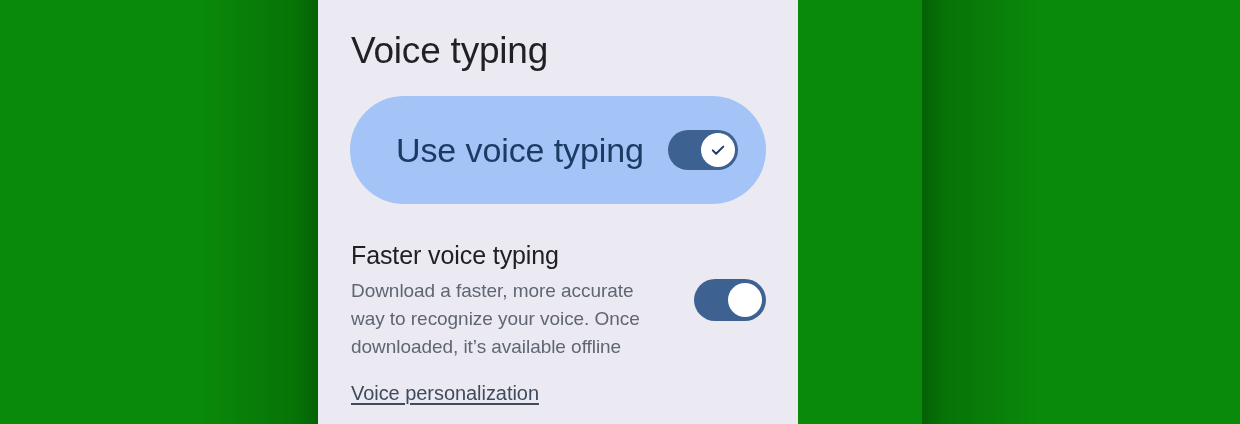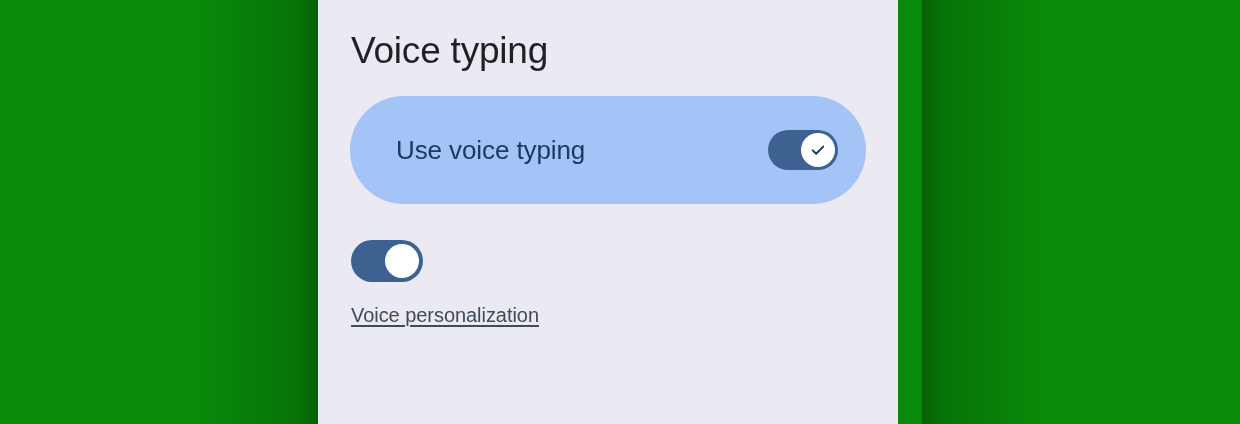--- a/index.html
+++ b/index.html
@@ -39,21 +39,21 @@
     left: 922px;
     width: 318px;
     background: linear-gradient(to left, #0a8a0a 0%, #0a8a0a 62%, #067306 93%, #046104 100%);
   }
 
   
   .panel {
     position: absolute;
     left: 318px;
     top: 0;
-    width: 580px;
+    width: 480px;
     height: 424px;
     background: #ebeaf3;
     box-sizing: border-box;
     padding: 0 32px;
     overflow: hidden;
   }
 
   
   .page-title {
     margin: 0;
@@ -73,21 +73,21 @@
     height: 108px;
     border-radius: 54px;
     background: #a4c3f6;
     display: flex;
     align-items: center;
     box-sizing: border-box;
     padding: 0 28px 0 46px;
   }
   .highlight-row .row-label {
     flex: 1 1 auto;
-    font-size: 26px;
+    font-size: 34px;
     font-weight: 400;
     color: #1b3b63;
     letter-spacing: -0.1px;
     line-height: 1.2;
   }
 
   
   .switch {
     position: relative;
     flex: 0 0 auto;
@@ -189,20 +189,24 @@
       <span class="switch">
         <span class="thumb">
           <svg class="check" viewBox="0 0 24 24">
             <path d="M5 12.5l4.5 4.5L19 7.5" fill="none" stroke="#1b3b63" stroke-width="2.6" stroke-linecap="round" stroke-linejoin="round"></path>
           </svg>
         </span>
       </span>
     </div>
 
     <div class="setting-block">
+      <div class="setting-text">
+        <h2 class="setting-title">Faster voice typing</h2>
+        <p class="setting-desc">Download a faster, more accurate way to recognize your voice. Once downloaded, it’s available offline</p>
+      </div>
       <span class="switch switch-plain">
         <span class="thumb"></span>
       </span>
     </div>
 
     <div class="link-row">
       <a class="manage-link">Voice personalization</a>
     </div>
 
   </div>

